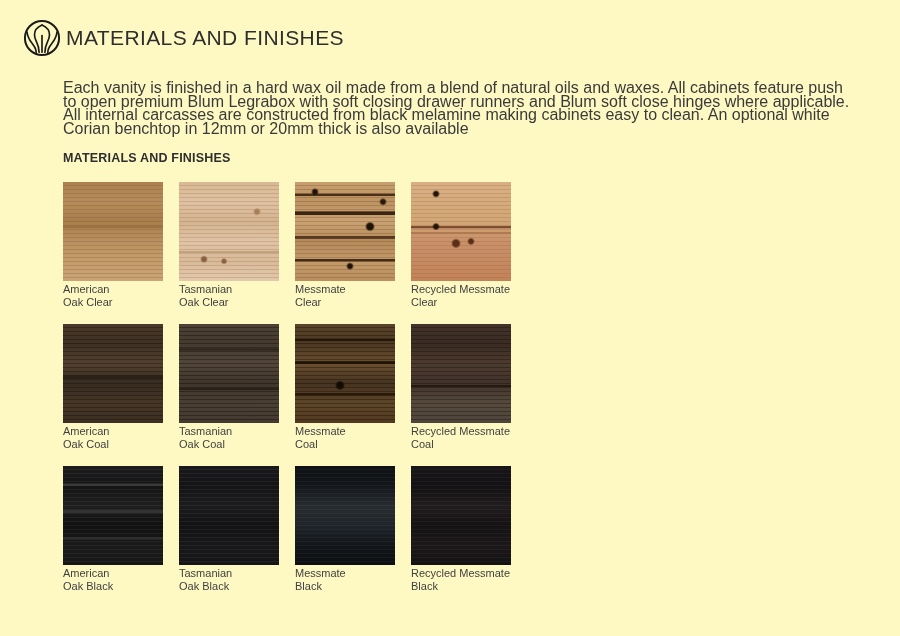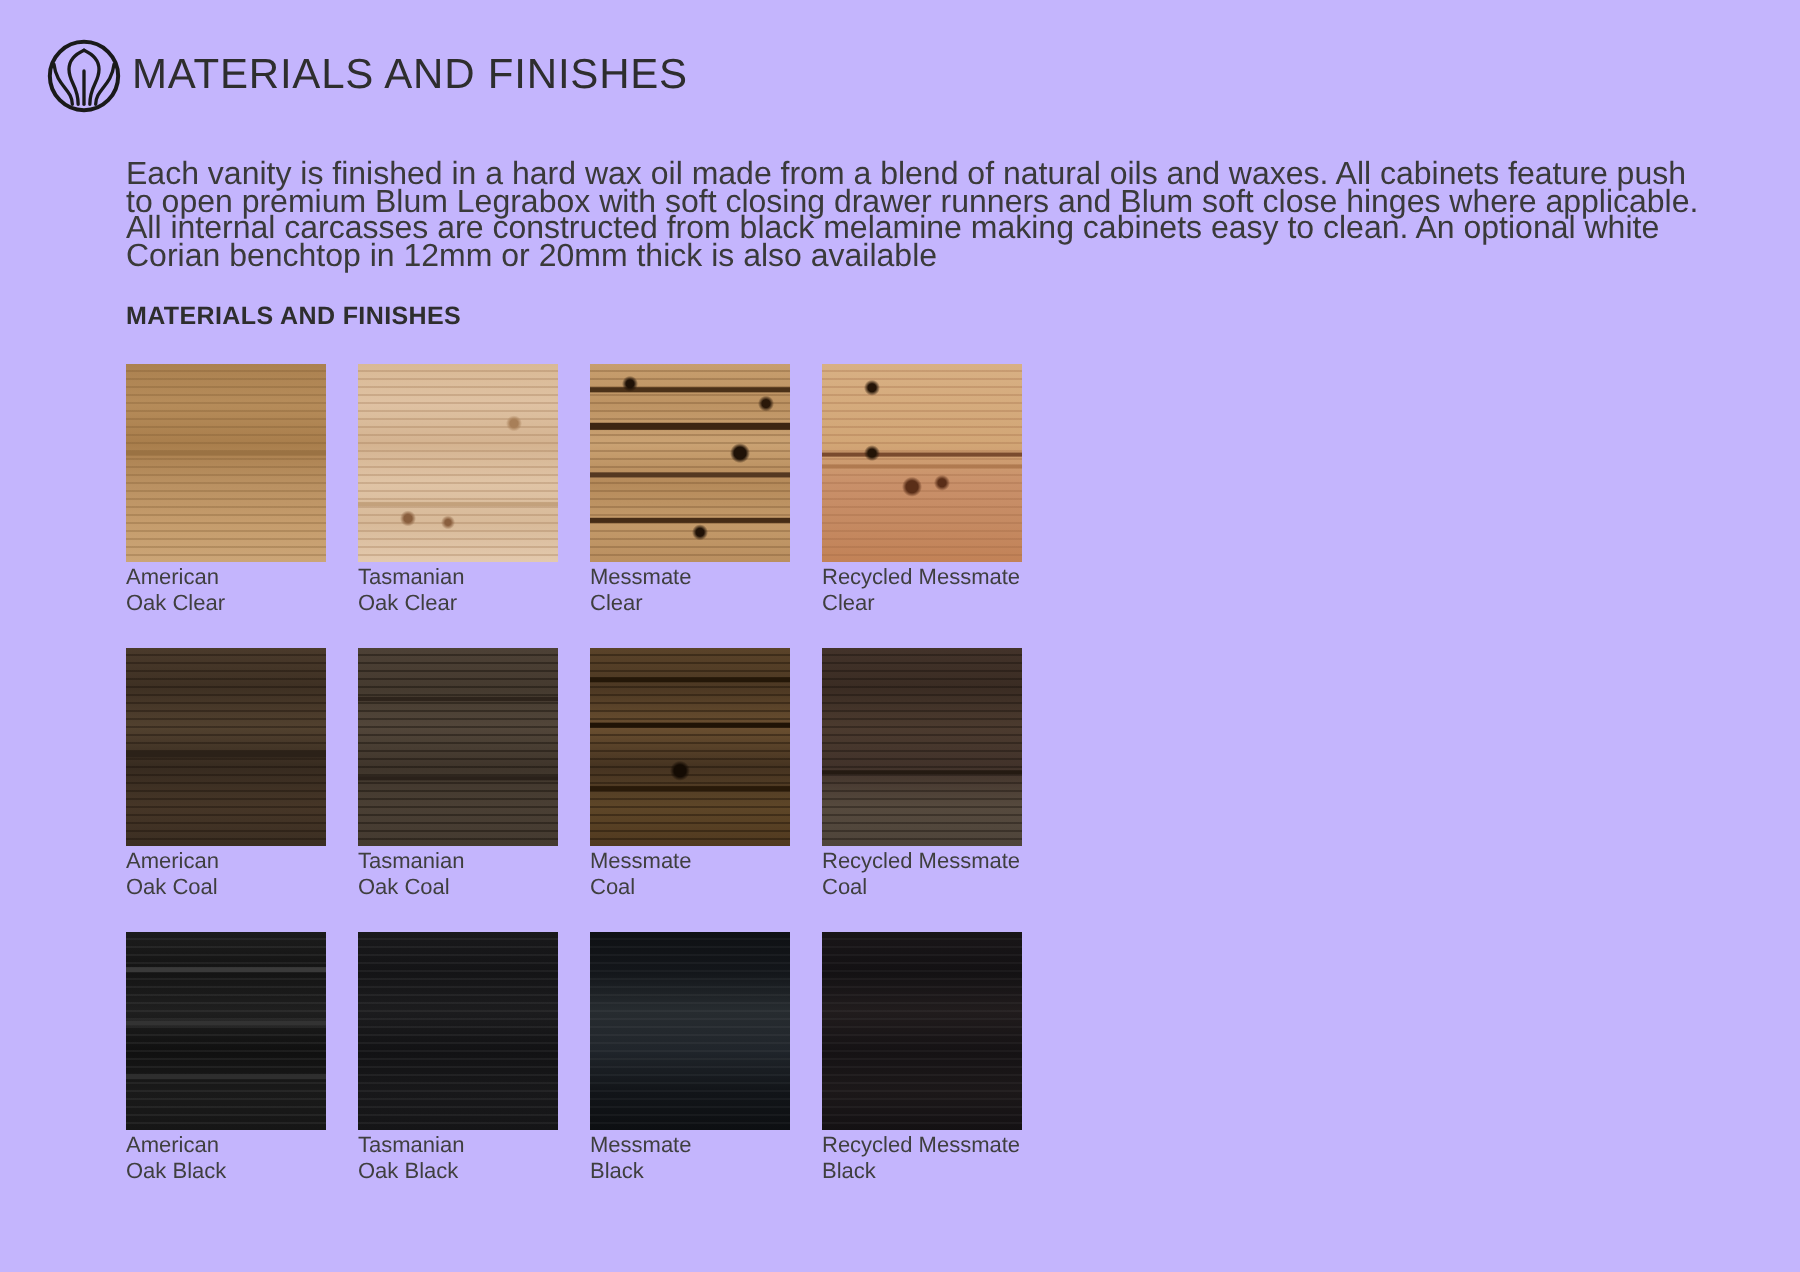--- a/index.html
+++ b/index.html
@@ -3,21 +3,21 @@
 <meta charset="utf-8">
 <style>
   * { box-sizing: border-box; margin: 0; padding: 0; }
   html, body { background: #ffffff; }
   body {
     width: 900px; height: 636px;
     font-family: "Liberation Sans", "DejaVu Sans", sans-serif;
     position: relative; overflow: hidden;
     color: var(--text, #3a3a3a);
   }
-  .page { position: absolute; inset: 0; background: #c4b5fd; }
+  .page { position: absolute; inset: 0; background: #fef9c3; }
 
   
   .hdr {
     position: absolute; left: 22px; top: 18px;
     display: flex; align-items: center; gap: 4px;
   }
   .logo { width: 40px; height: 40px; display: inline-block; flex: 0 0 auto; }
   .logo svg { width: 100%; height: 100%; display: block; }
   h1.title {
     font-size: 21px; font-weight: 400; letter-spacing: 0.4px;

